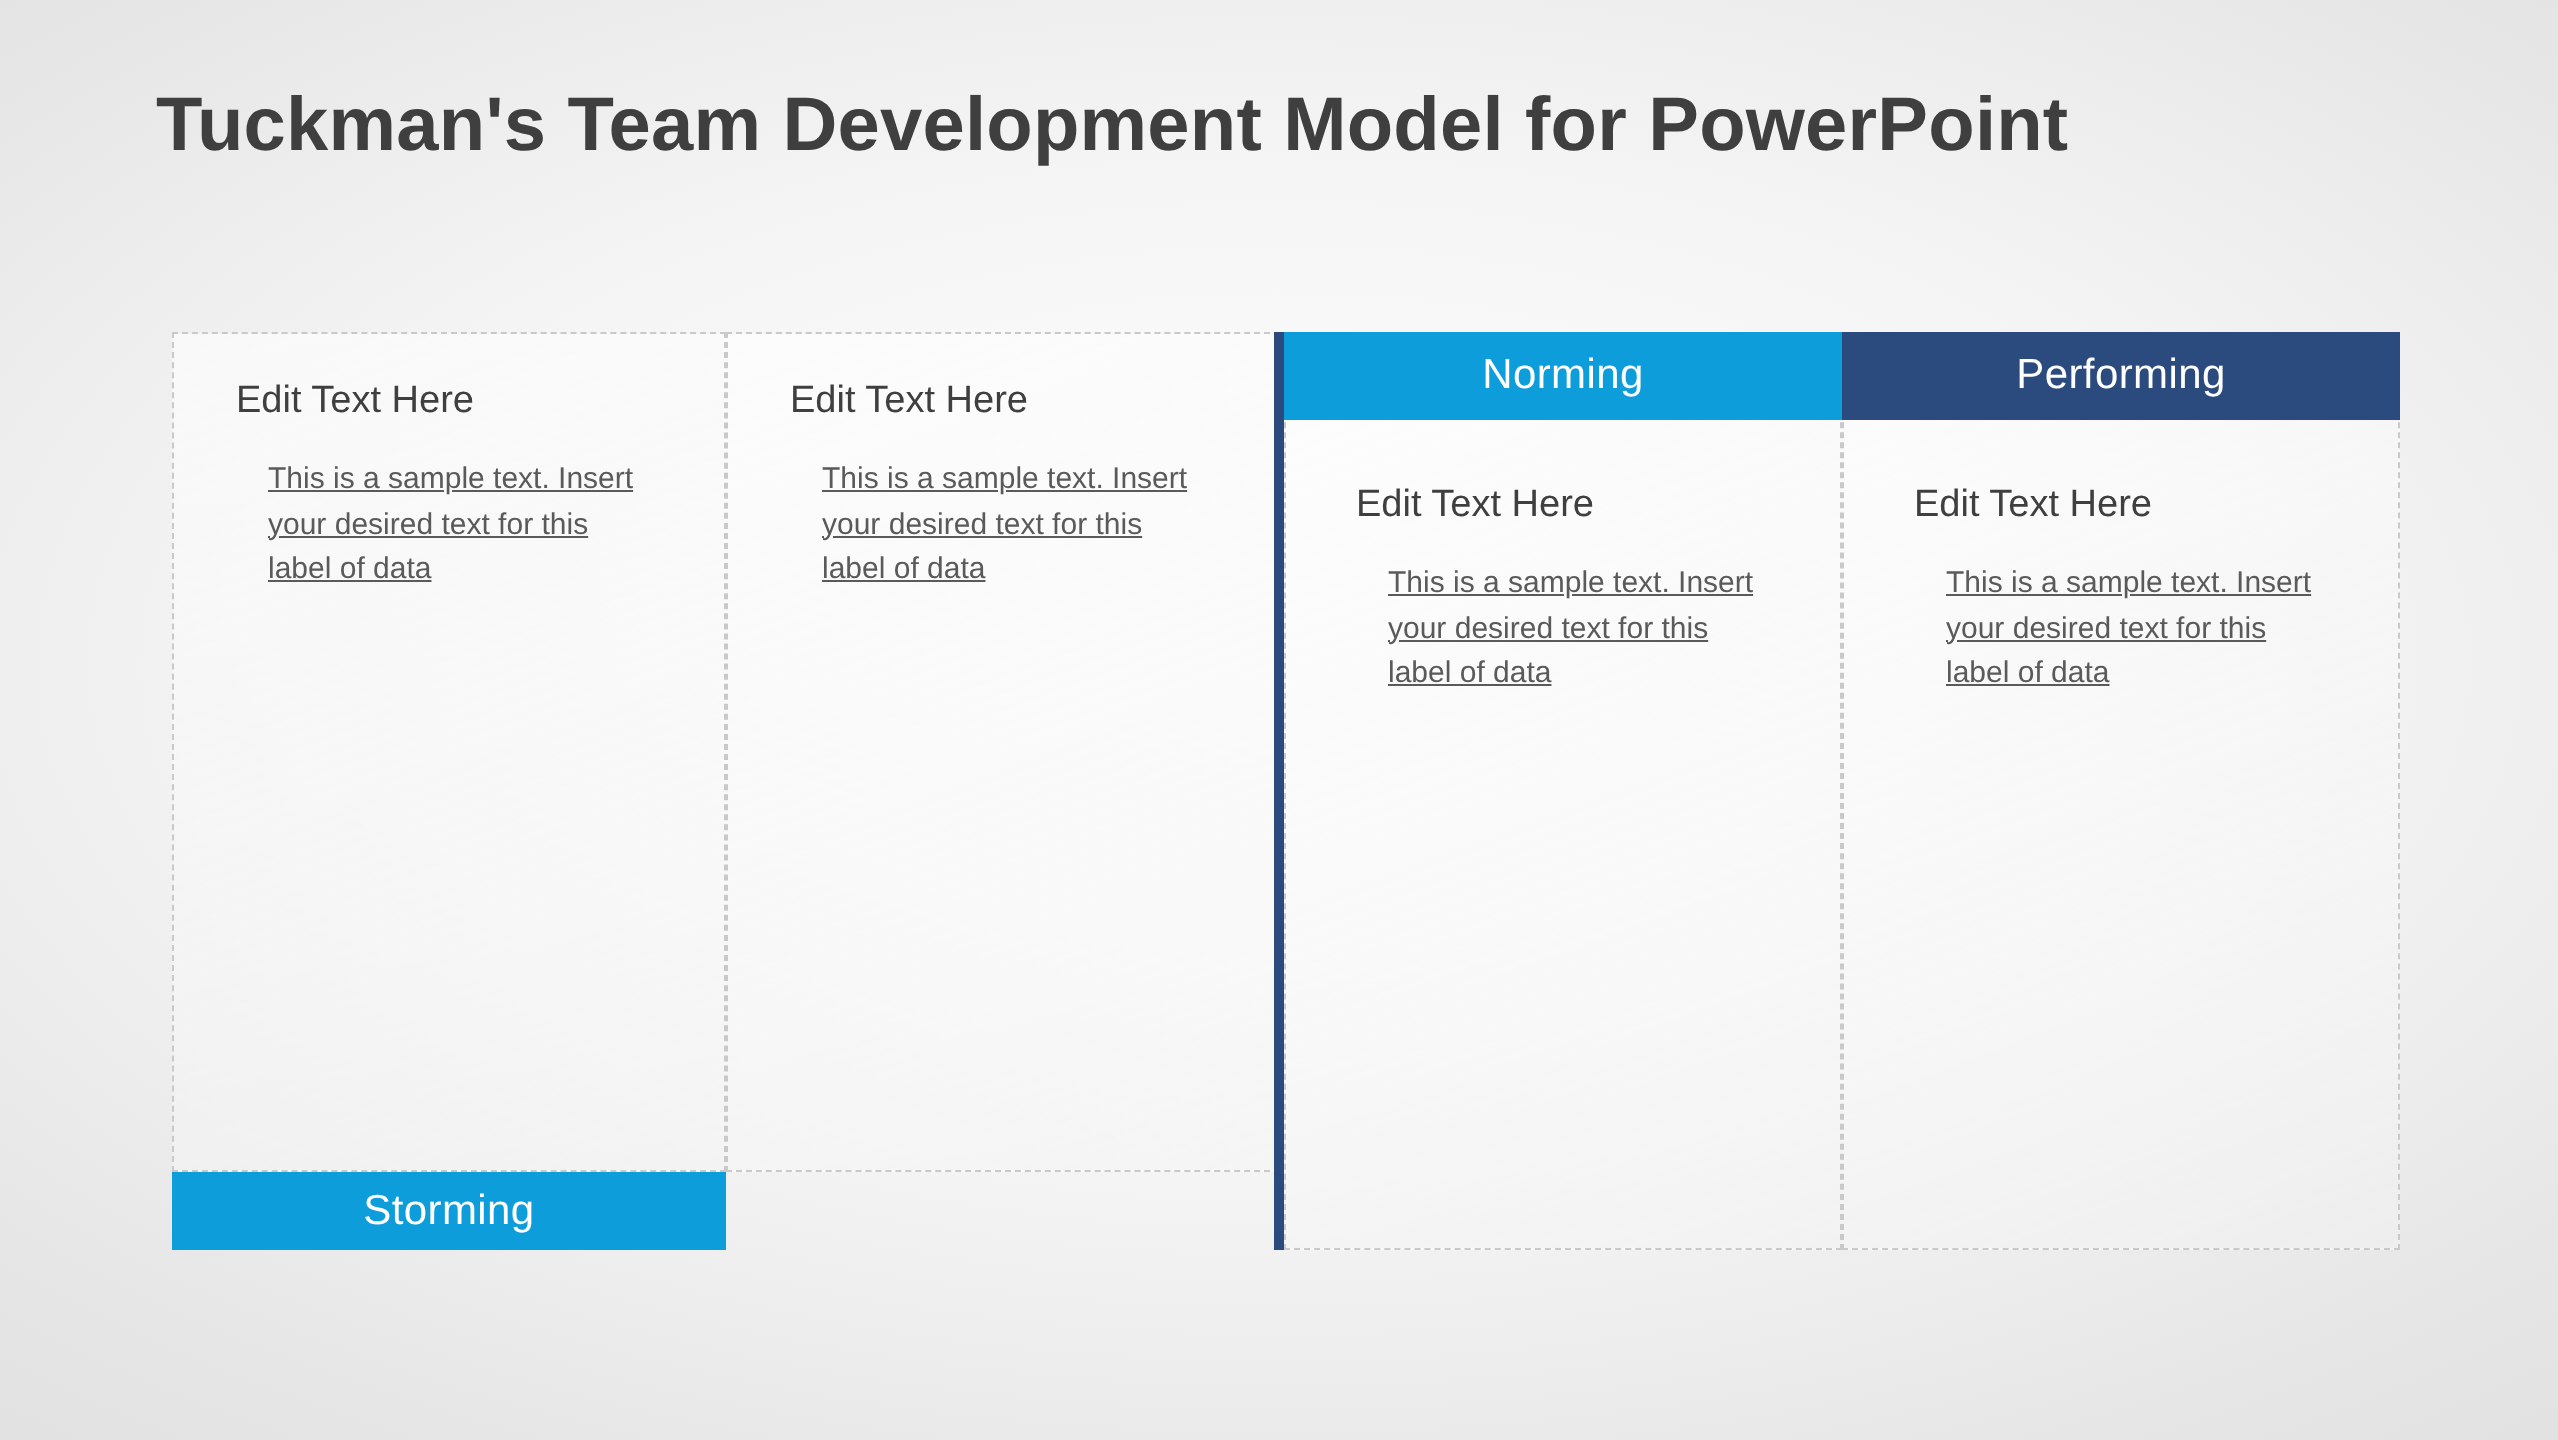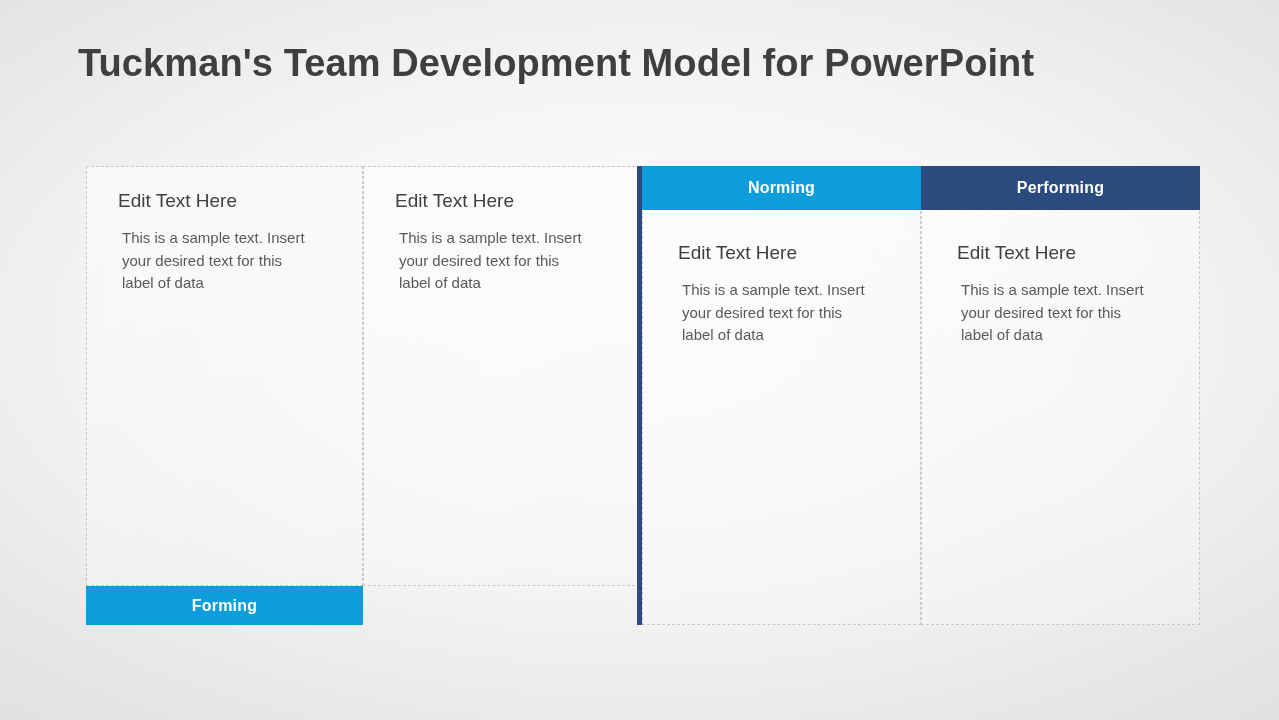--- a/index.html
+++ b/index.html
@@ -96,22 +96,22 @@
     top: 0;
     height: 459px;
   }
   .col-top-bar .bar { z-index: 3; }
 
   .bar {
     display: flex;
     align-items: center;
     justify-content: center;
     color: #ffffff;
-    font-size: 16px;
-    font-weight: 700;
+    font-size: 21px;
+    font-weight: 400;
     letter-spacing: 0.2px;
     z-index: 3;
     text-align: center;
   }
 
   .bar.blue  { background: #0d9ddb; }
   .bar.navy  { background: #2b4a7d; }
 
   
   .content {
@@ -125,23 +125,24 @@
     font-size: 19px;
     font-weight: 400;
     color: #3f3f3f;
     margin: 0 0 14px 0;
     line-height: 1.2;
   }
   .body-text {
     font-size: 15px;
     font-weight: 400;
     color: #5a5a5a;
-    margin: 4px;
+    margin: 16px;
     line-height: 1.52;
     max-width: 190px;
+    text-decoration: underline;
   }
 
   
   #center-divider {
     position: absolute;
     left: 551px;
     top: 0;
     width: 5px;
     height: 459px;
     background: #2b4a7d;
@@ -156,21 +157,21 @@
   <div id="slide-title">Tuckman's Team Development Model for PowerPoint</div>
 
   <div id="diagram">
 
     <div class="column col-bottom-bar" style="left:0px; width:277px;">
       <div class="panel"></div>
       <div class="content">
         <div class="heading">Edit Text Here</div>
         <div class="body-text">This is a sample text. Insert your desired text for this label of data</div>
       </div>
-      <div class="bar blue">Forming</div>
+      <div class="bar blue">Storming</div>
     </div>
 
     <div class="column col-bottom-bar" style="left:277px; width:277px;">
       <div class="panel"></div>
       <div class="content">
         <div class="heading">Edit Text Here</div>
         <div class="body-text">This is a sample text. Insert your desired text for this label of data</div>
       </div>
     </div>
 

